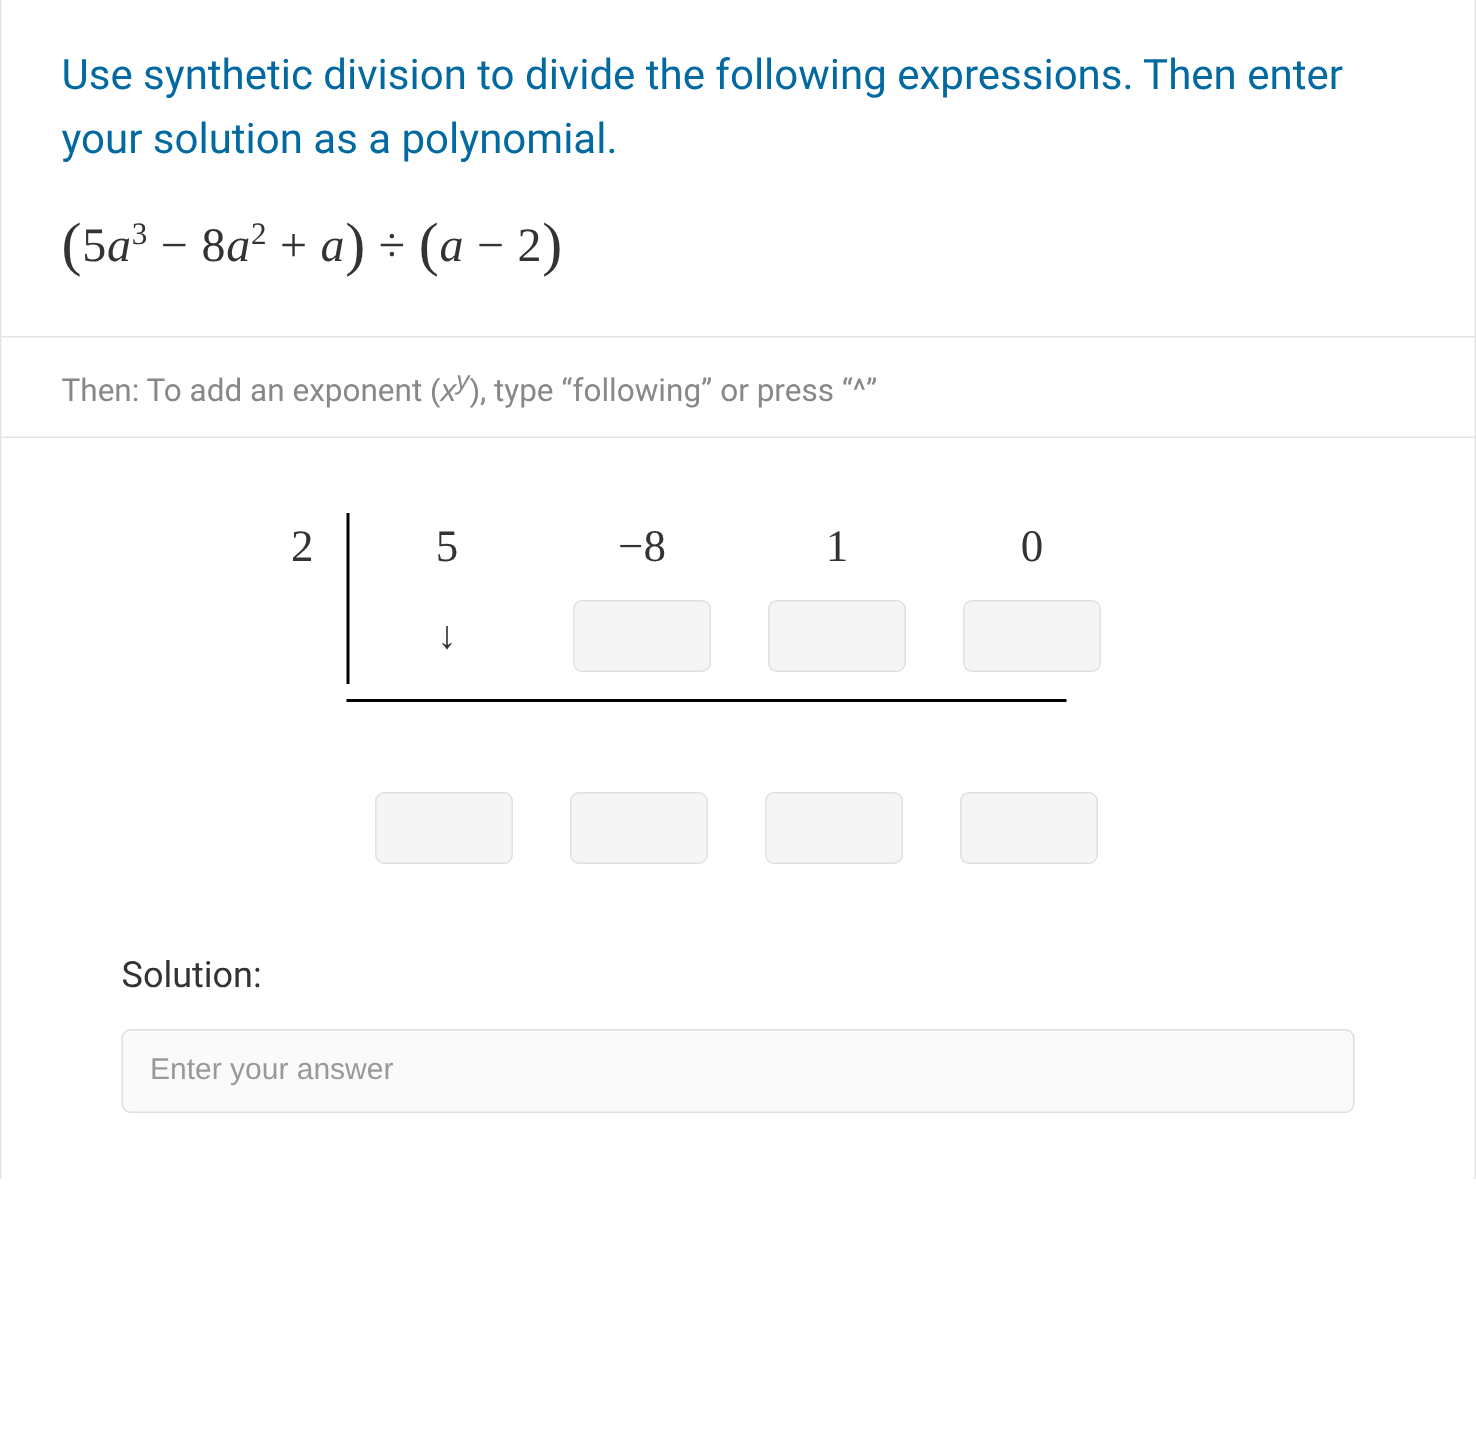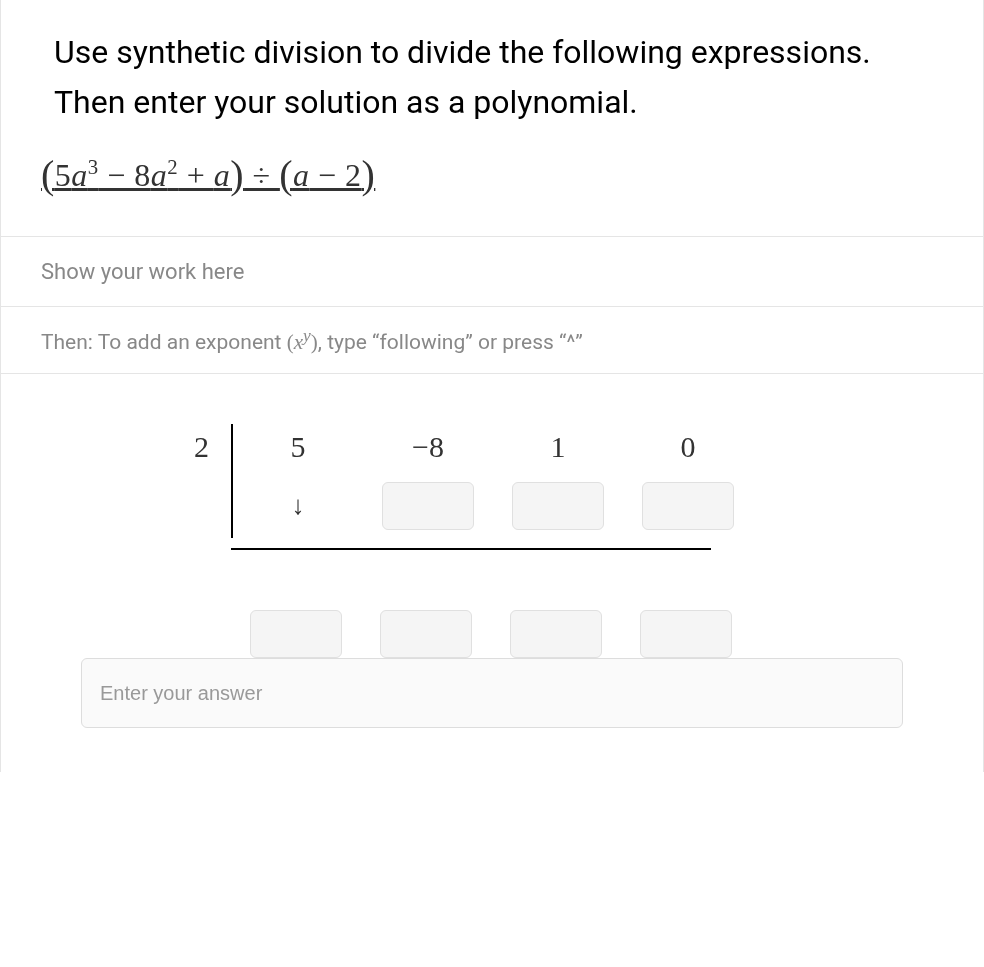--- a/index.html
+++ b/index.html
@@ -15,31 +15,29 @@
     border-left: 1px solid #e5e5e5;
     border-right: 1px solid #e5e5e5;
   }
   .section {
     border-bottom: 1px solid #e5e5e5;
   }
   .question-section {
     padding: 28px 40px 40px 40px;
   }
   .question-text {
-    font-size: 32px;
+    font-size: 28px;
     line-height: 1.55;
-    color: #000000;
-    margin-left: 13px;
+    color: #0369a1;
   }
   .expression {
     font-family: "Times New Roman", serif;
     font-size: 32px;
     margin-top: 22px;
     letter-spacing: 0.5px;
-    text-decoration: underline;
   }
   .expression sup {
     font-size: 0.65em;
     vertical-align: super;
   }
   .paren {
     font-size: 40px;
     position: relative;
     top: 2px;
   }
@@ -47,21 +45,21 @@
     padding: 22px 40px;
     color: #888;
     font-size: 22px;
   }
   .hint-section {
     padding: 18px 40px;
     color: #888;
     font-size: 21px;
   }
   .hint-math {
-    font-family: Liberation Serif, serif;
+    font-family: Liberation Sans, sans-serif;
     text-align: center;
   }
   .synth-section {
     padding: 50px 40px 40px 40px;
   }
   .synth-wrapper {
     margin-left: 110px;
     font-family: "Times New Roman", serif;
     font-size: 30px;
   }
@@ -124,21 +122,21 @@
     margin-left: 80px;
     margin-top: 60px;
   }
   .solution-label {
     font-size: 24px;
     margin-top: 60px;
     margin-bottom: 22px;
   }
   .solution-input {
     width: 100%;
-    height: 70px;
+    height: 56px;
     background: #fafafa;
     border: 1px solid #ddd;
     border-radius: 6px;
     font-size: 20px;
     padding: 0 18px;
     color: #333;
   }
   .solution-input::placeholder {
     color: #999;
   }
@@ -149,23 +147,20 @@
 </head>
 <body>
 
 <div class="container">
 
   <div class="section question-section">
     <div class="question-text">Use synthetic division to divide the following expressions. Then enter your solution as a polynomial.</div>
     <div class="expression"><span class="paren">(</span>5<i>a</i><sup>3</sup> − 8<i>a</i><sup>2</sup> + <i>a</i><span class="paren">)</span> ÷ <span class="paren">(</span><i>a</i> − 2<span class="paren">)</span></div>
   </div>
 
-  <div class="section work-section">
-    <span>Show your work here</span>
-  </div>
 
   <div class="section hint-section">
     <span>Then: To add an exponent </span><span class="hint-math">(<i>x</i><sup><i>y</i></sup>)</span><span>, type “following” or press “^”</span>
   </div>
 
   <div class="synth-section">
     <div class="synth-wrapper">
 
       <div class="top-part">
         <div class="divisor-col">2</div>
@@ -190,17 +185,18 @@
       <div class="result-row">
         <div class="input-cell"><input class="input-box" style=""></div>
         <div class="input-cell"><input class="input-box" style=""></div>
         <div class="input-cell"><input class="input-box" style=""></div>
         <div class="input-cell"><input class="input-box" style=""></div>
       </div>
 
     </div>
 
     <div class="solution-container">
+      <div class="solution-label">Solution:</div>
       <input class="solution-input" placeholder="Enter your answer" style="">
     </div>
   </div>
 
 </div>
 
 </body></html>

